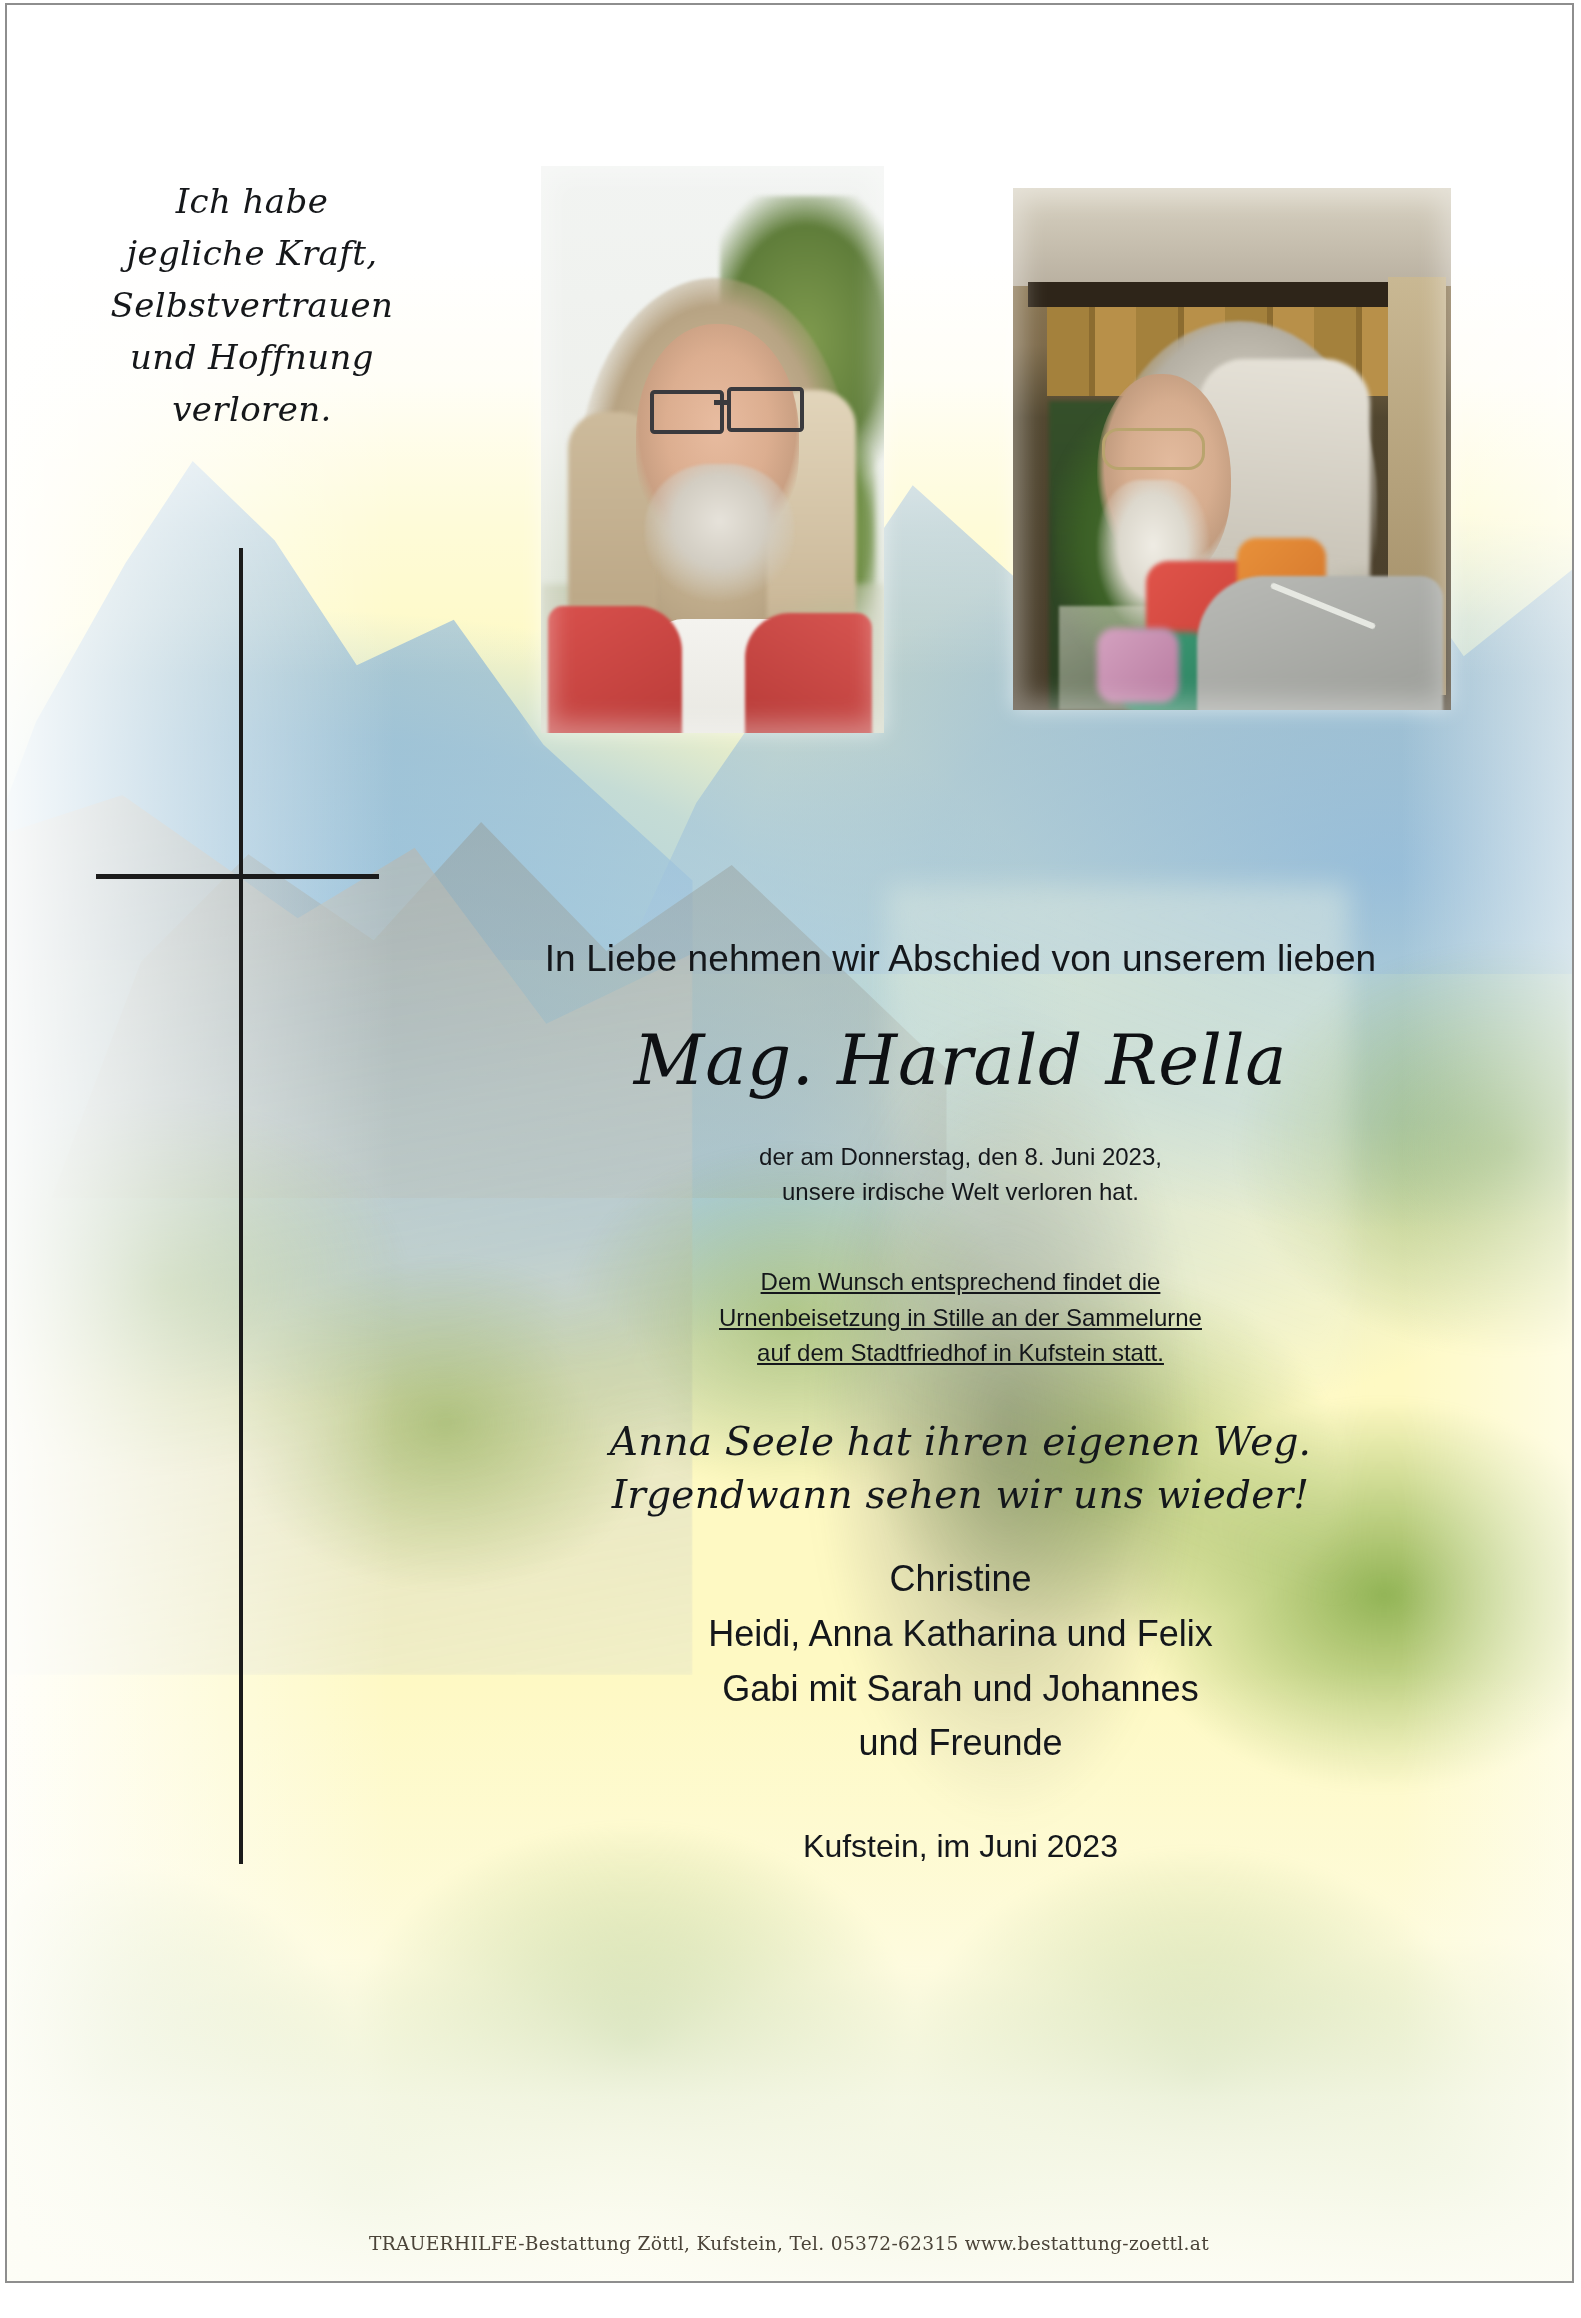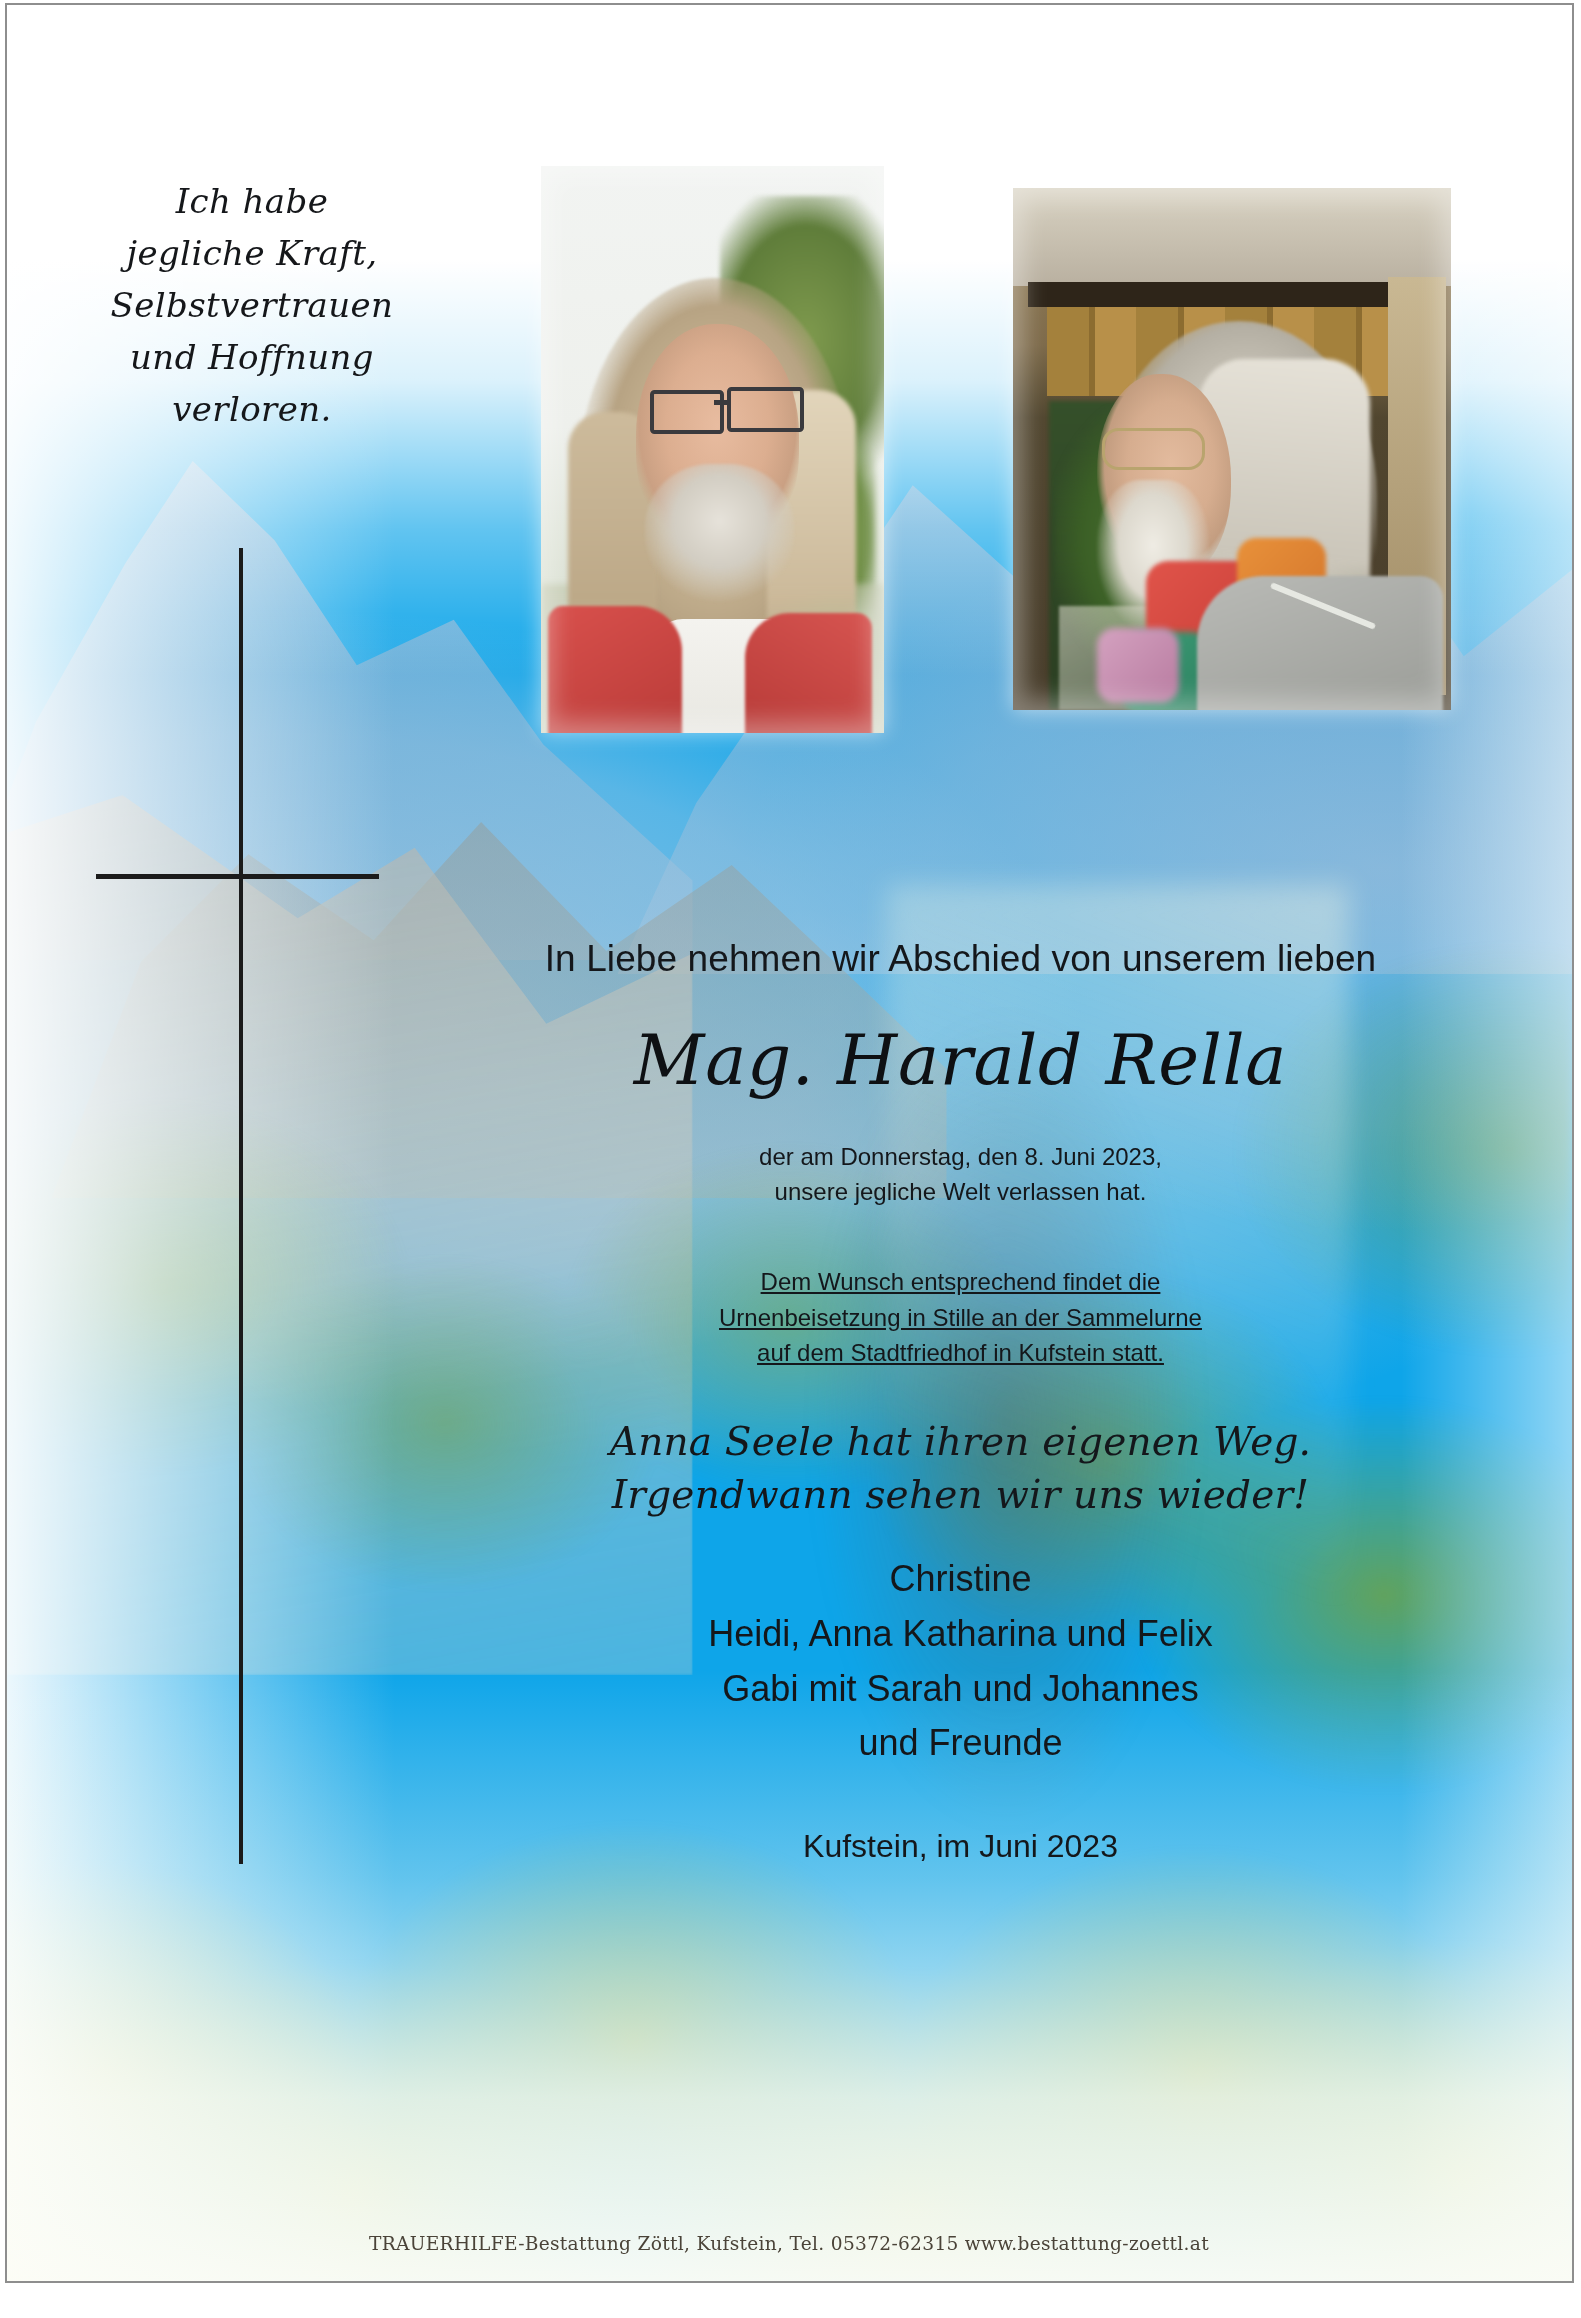--- a/index.html
+++ b/index.html
@@ -14,21 +14,21 @@
     overflow: hidden;
   }
 
   
   .card {
     position: absolute;
     left: 4.5px;
     top: 3px;
     width: 1569px;
     height: 2280px;
-    background: #0ea5e9;
+    background: #fef9c3;
     border: 2.2px solid #8e8e8e;
     box-sizing: border-box;
     overflow: hidden;
   }
 
   
   .bg {
     position: absolute;
     inset: 0;
     overflow: hidden;
@@ -394,21 +394,21 @@
   </div>
 
   <div class="main">
 
     <div class="lead">In Liebe nehmen wir Abschied von unserem lieben</div>
 
     <div class="name">Mag. Harald Rella</div>
 
     <div class="para">
       <div>der am Donnerstag, den 8. Juni 2023,</div>
-      <div>unsere jegliche Welt verlassen hat.</div>
+      <div>unsere irdische Welt verloren hat.</div>
     </div>
 
     <div class="para tight">
       <div>Dem Wunsch entsprechend findet die</div>
       <div>Urnenbeisetzung in Stille an der Sammelurne</div>
       <div>auf dem Stadtfriedhof in Kufstein statt.</div>
     </div>
 
     <div class="verse">
       <div>Anna Seele hat ihren eigenen Weg.</div>

